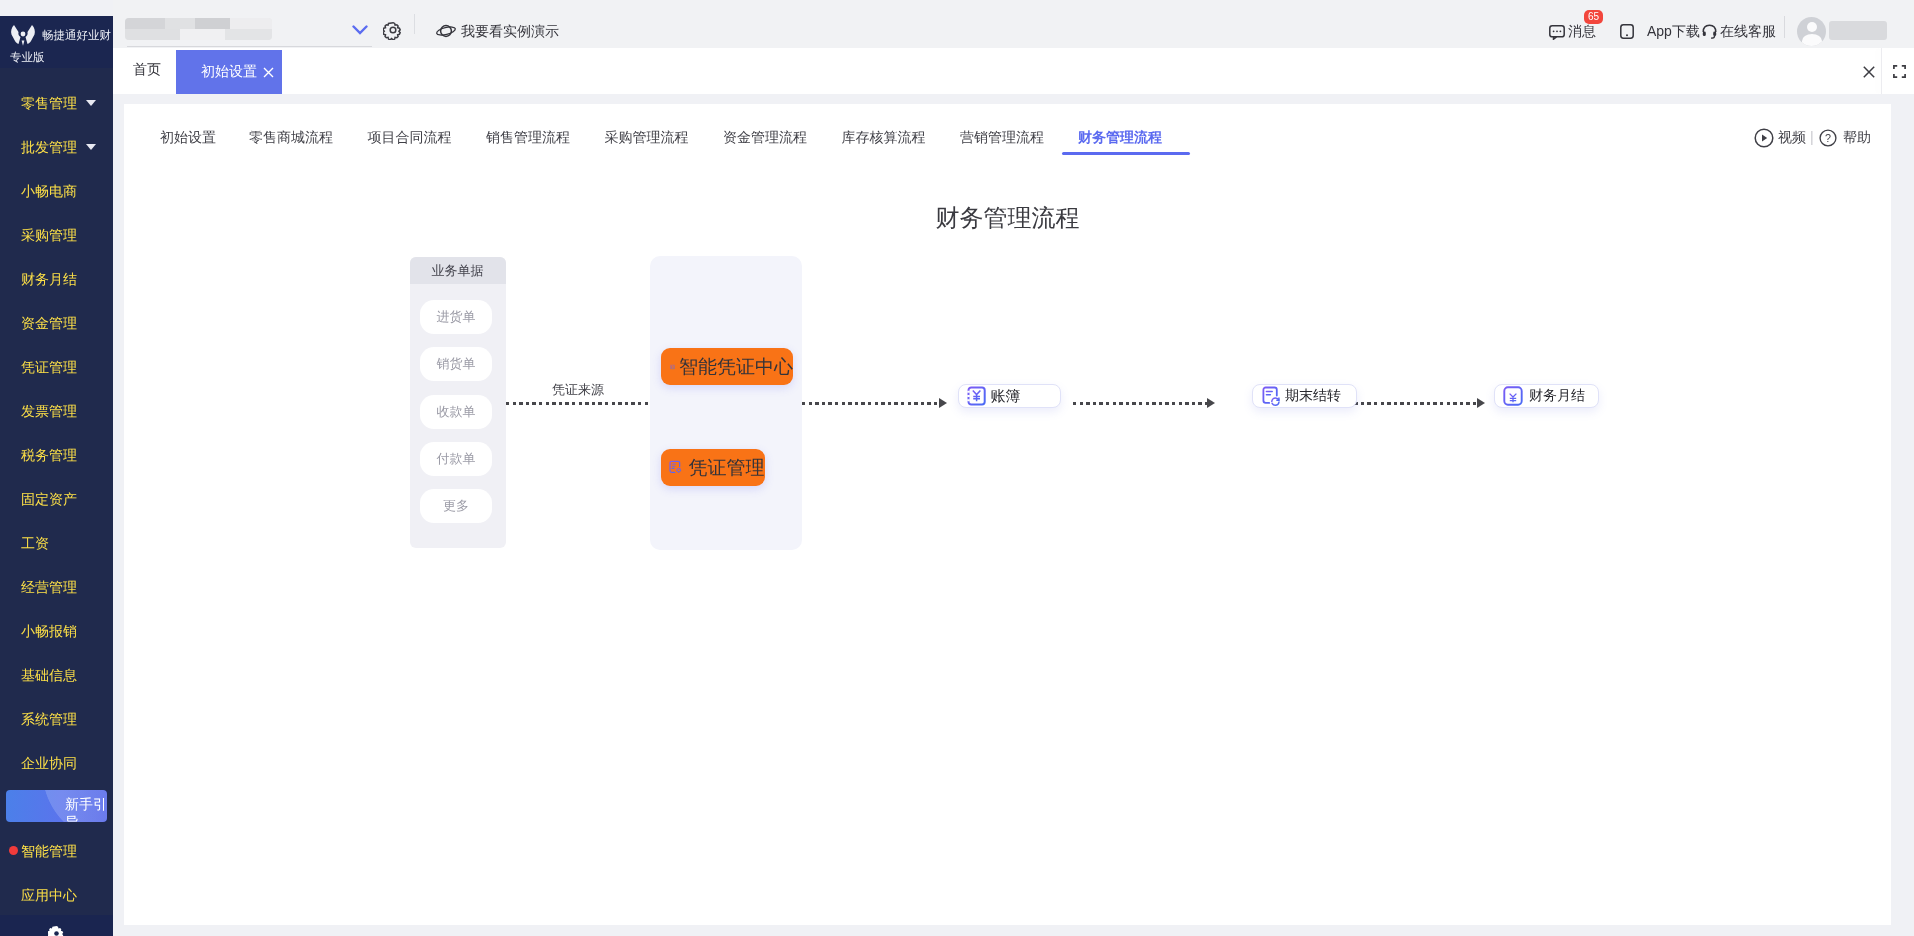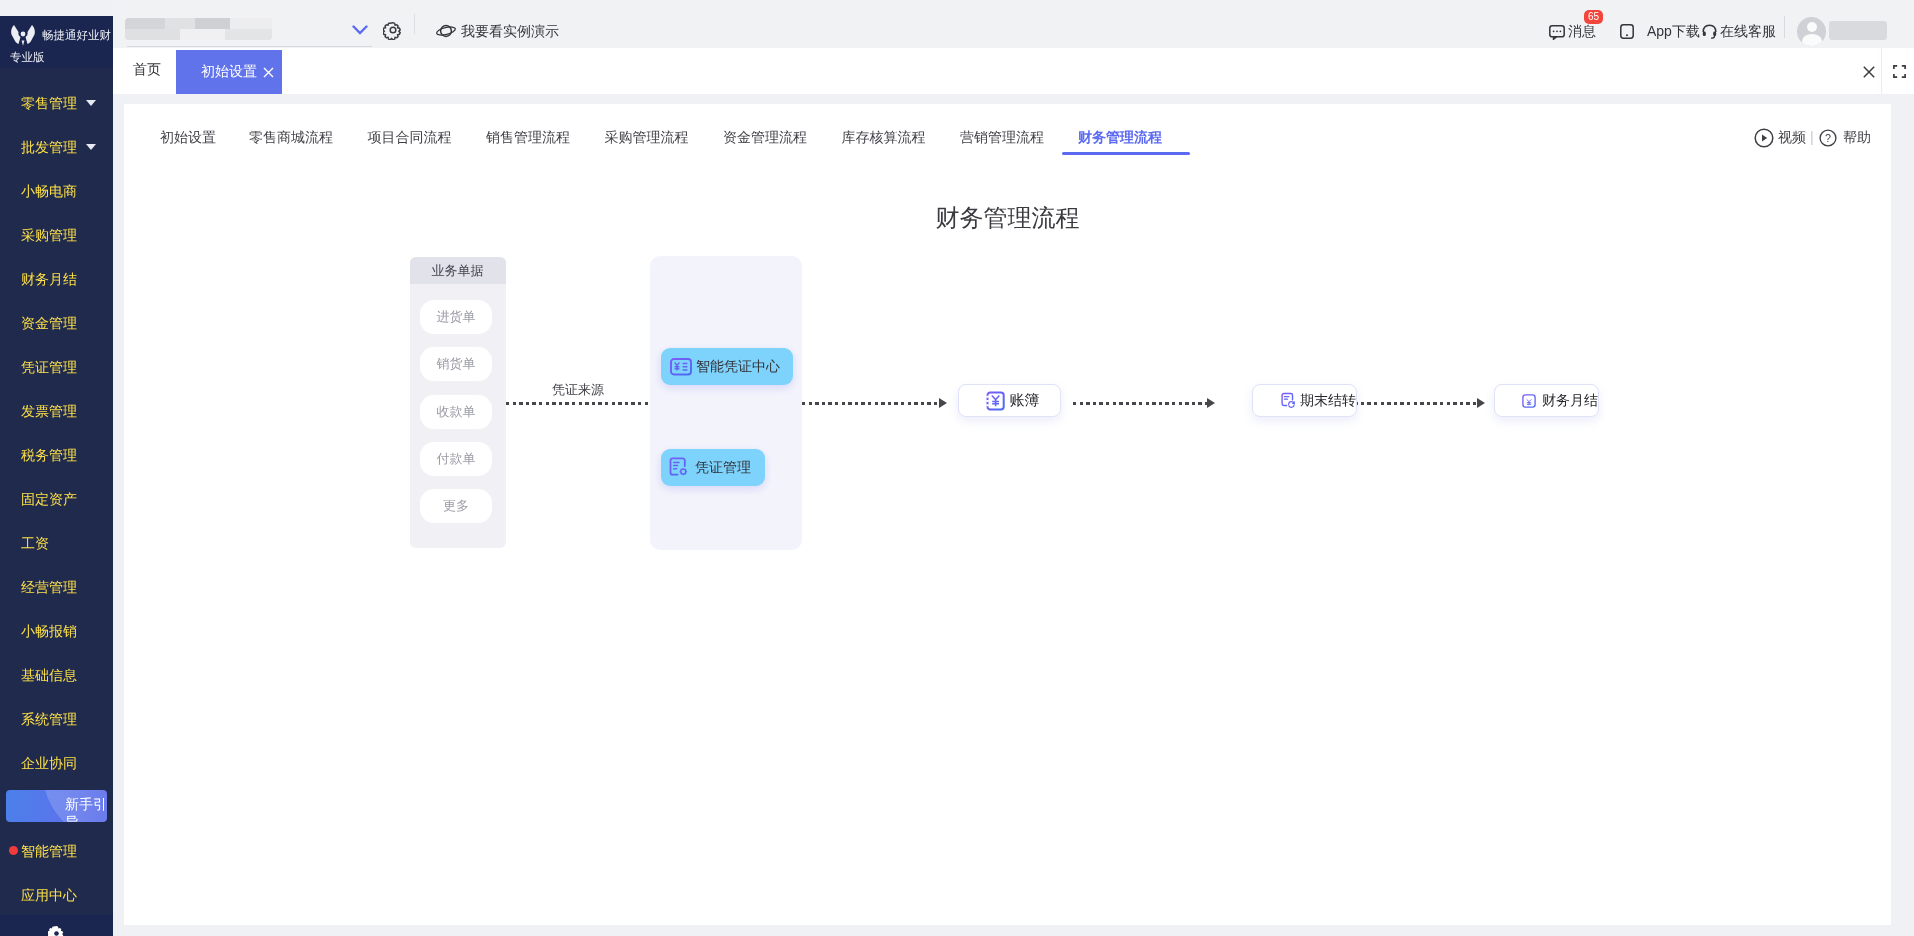--- a/index.html
+++ b/index.html
@@ -28,22 +28,22 @@
   #panel { position:absolute; left:124px; top:104px; width:1767px; height:821px; background:#fff; }
   .nav { position:absolute; top:23px; height:20px; line-height:20px; font-size:14px; color:#3f3f46; white-space:nowrap; }
   .nav.on { color:#5b6af0; font-weight:bold; }
   #navline { position:absolute; left:938px; top:48px; width:128px; height:3px; background:#5b6af0; border-radius:2px; }
   #h1 { position:absolute; left:0; top:98px; width:1767px; text-align:center; font-size:24px; color:#3a3a40; }
   
   #lpanel { position:absolute; left:285.5px; top:153px; width:96px; height:291px; background:#f0f0f5; border-radius:6px; }
   #lpanel .hd { height:27px; line-height:27px; background:#e2e3ea; border-radius:6px 6px 0 0; text-align:center; font-size:13px; color:#43434d; }
   .lbtn { position:absolute; left:296px; width:72px; height:34px; line-height:34px; background:#fff; border-radius:14px; text-align:center; font-size:13px; color:#9b9ba6; }
   #rpanel { position:absolute; left:526px; top:152px; width:152px; height:294px; background:#f3f4fb; border-radius:10px; }
-  .fbtn { position:absolute; background:#7dd3fc; border-radius:9px; box-shadow:0 3px 10px rgba(99,102,241,0.20); display:flex; align-items:center; font-size:14px; color:#33333a; white-space:nowrap; }
-  .fbox { position:absolute; top:280px; height:33px; background:#fff; border:1px solid #e0e2f8; border-radius:8px; box-shadow:0 4px 10px rgba(120,130,230,0.14); display:flex; align-items:center; font-size:14px; color:#26262c; white-space:nowrap;padding-left:19px; }
+  .fbtn { position:absolute; background:#f97316; border-radius:9px; box-shadow:0 3px 10px rgba(99,102,241,0.20); display:flex; align-items:center; font-size:19px; color:#33333a; white-space:nowrap; }
+  .fbox { position:absolute; top:280px; height:24px; background:#fff; border:1px solid #e0e2f8; border-radius:8px; box-shadow:0 4px 10px rgba(120,130,230,0.14); display:flex; align-items:center; font-size:14px; color:#26262c; white-space:nowrap; }
   .dotline { position:absolute; top:297.5px; height:3px; background-image:repeating-linear-gradient(90deg,#47474b 0,#47474b 3.4px,transparent 3.4px,transparent 6.6px); }
   .arrowhd { position:absolute; top:294px; width:0; height:0; border-top:5px solid transparent; border-bottom:5px solid transparent; border-left:8px solid #47474b; }
   .flabel { position:absolute; left:428px; top:277px; font-size:13px; color:#3f3f46; }
 </style>
 </head>
 <body>
 
 <div id="sidebar">
   <div id="logoblk">
     <svg width="26" height="24" viewBox="0 0 26 24" style="position:absolute;left:10px;top:7px">

